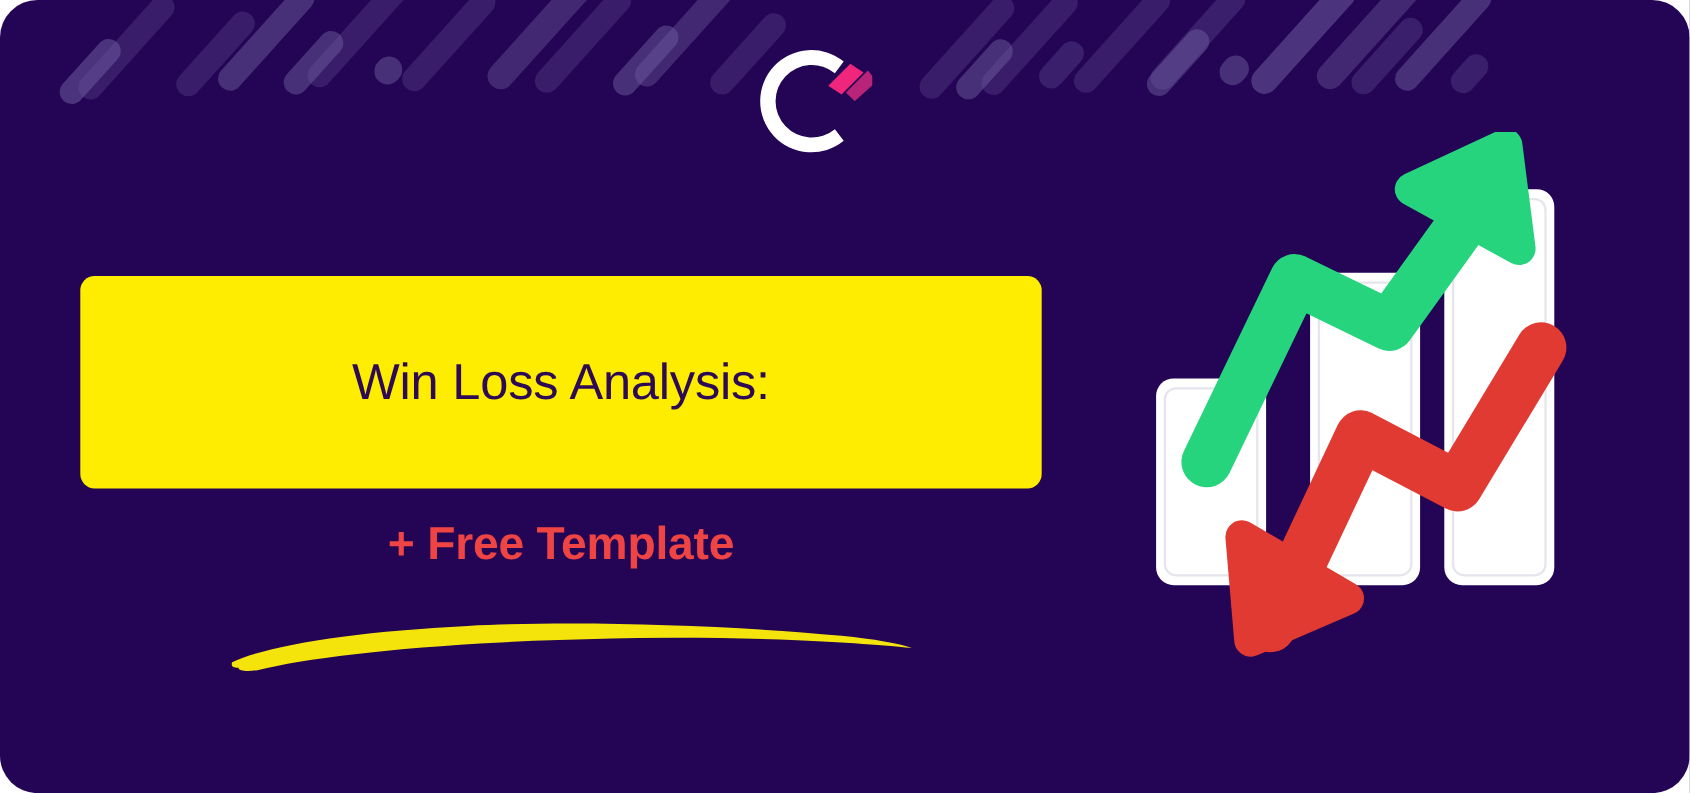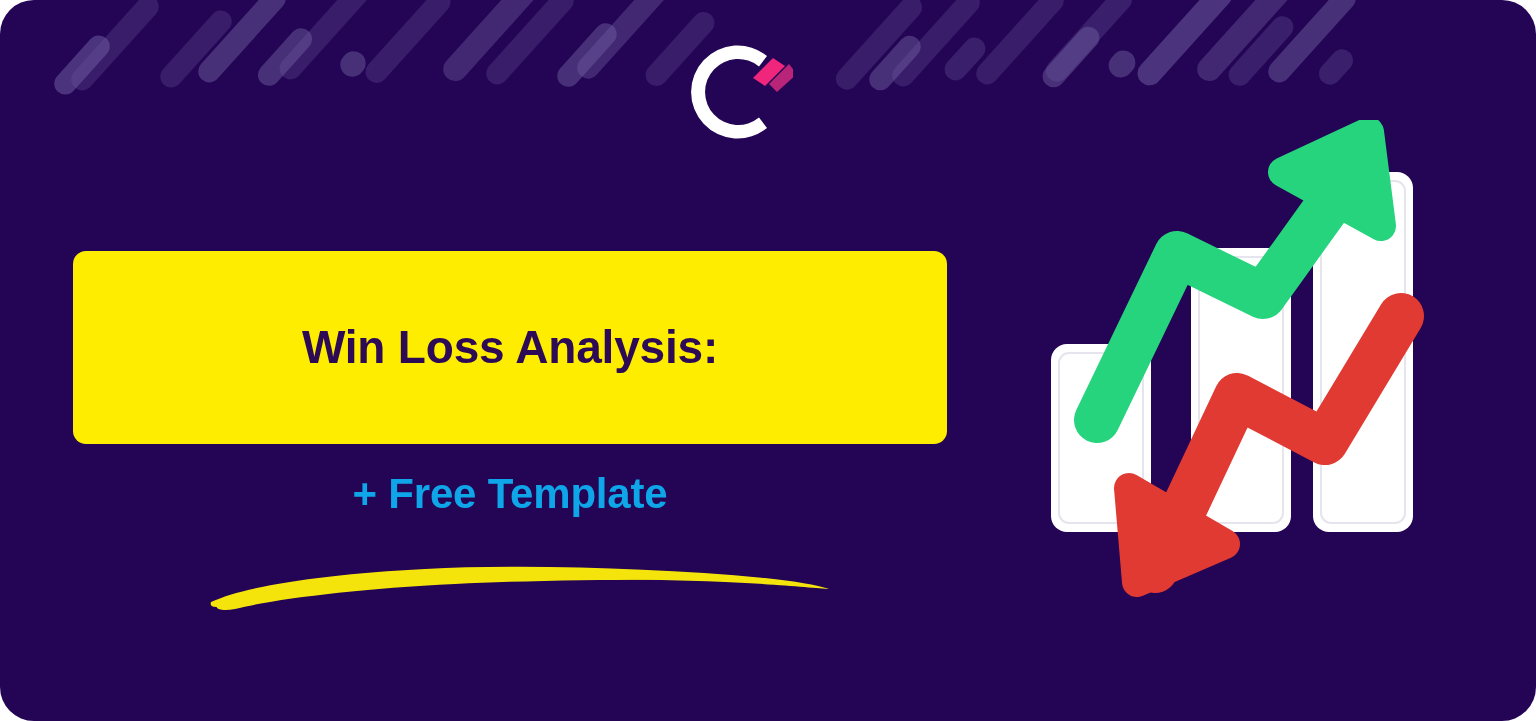--- a/index.html
+++ b/index.html
@@ -60,35 +60,35 @@
     border-radius: 13px;
     display: flex;
     flex-direction: column;
     align-items: center;
     justify-content: center;
     gap: 13px;
   }
   .title-line {
     color: #2D0A55;
     font-size: 46px;
-    font-weight: bold;
+    font-weight: normal;
     letter-spacing: -0.2px;
     line-height: 1.05;
     text-align: center;
     white-space: nowrap;
   }
 
   
   #subtitle {
     position: absolute;
     left: 73px;
     top: 470px;
     width: 874px;
     text-align: center;
-    color: #0ea5e9;
+    color: #ef4444;
     font-size: 42px;
     font-weight: bold;
     letter-spacing: -0.2px;
     white-space: nowrap;
   }
 
   
   #brush-underline {
     position: absolute;
     left: 205px;

